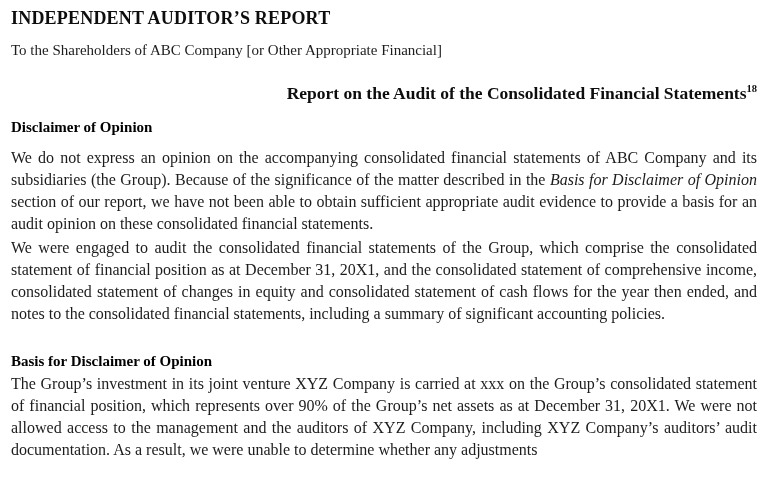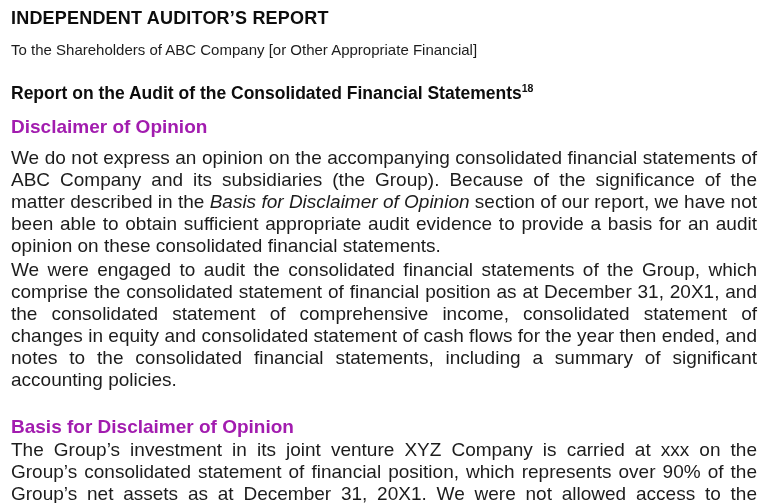--- a/index.html
+++ b/index.html
@@ -4,21 +4,21 @@
 <style>
   html, body { margin: 0; padding: 0; background: #ffffff; }
   .page {
     position: relative;
     width: 768px;
     height: 503px;
     box-sizing: border-box;
     padding: 7px 11px 0 11px;
     overflow: hidden;
     background: #ffffff;
-    font-family: Liberation Sans, sans-serif;
+    font-family: Liberation Serif, serif;
     color: #1c1c1c;
   }
   .doc-title {
     margin: 0;
     font-size: 18px;
     line-height: 22px;
     font-weight: bold;
     color: #0d0d0d;
     letter-spacing: 0.2px;
   }
@@ -26,40 +26,41 @@
     margin: 10px 0 0 0;
     font-size: 15px;
     line-height: 22px;
   }
   .main-heading {
     margin: 20px 0 0 0;
     font-size: 17.5px;
     line-height: 24px;
     font-weight: bold;
     color: #0d0d0d;
+    text-align: right;
   }
   .main-heading sup {
     font-size: 10.5px;
     font-weight: bold;
     vertical-align: super;
     line-height: 0;
   }
   .sub-heading {
     margin: 12px 0 0 0;
-    font-size: 19px;
+    font-size: 15px;
     line-height: 20px;
     font-weight: bold;
-    color: #a21caf;
+    color: #000000;
   }
   .sub-heading.spaced {
     margin-top: 26px;
   }
   .body-para {
     margin: 10px 0 0 0;
-    font-size: 19px;
+    font-size: 16px;
     line-height: 22px;
     text-align: justify;
     color: #1c1c1c;
   }
   .body-para.tight {
     margin-top: 2px;
   }
   .italic-ref {
     font-style: italic;
   }

